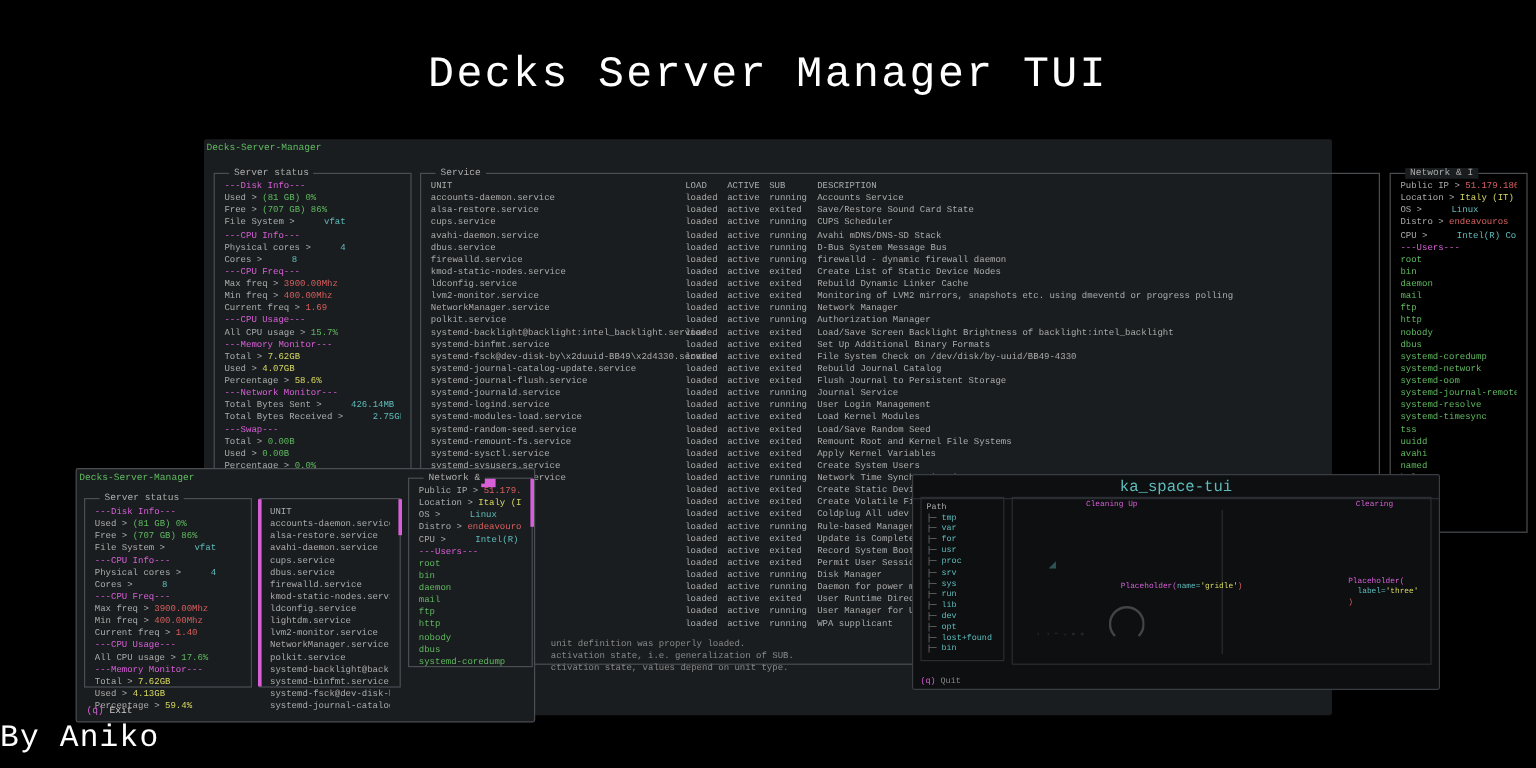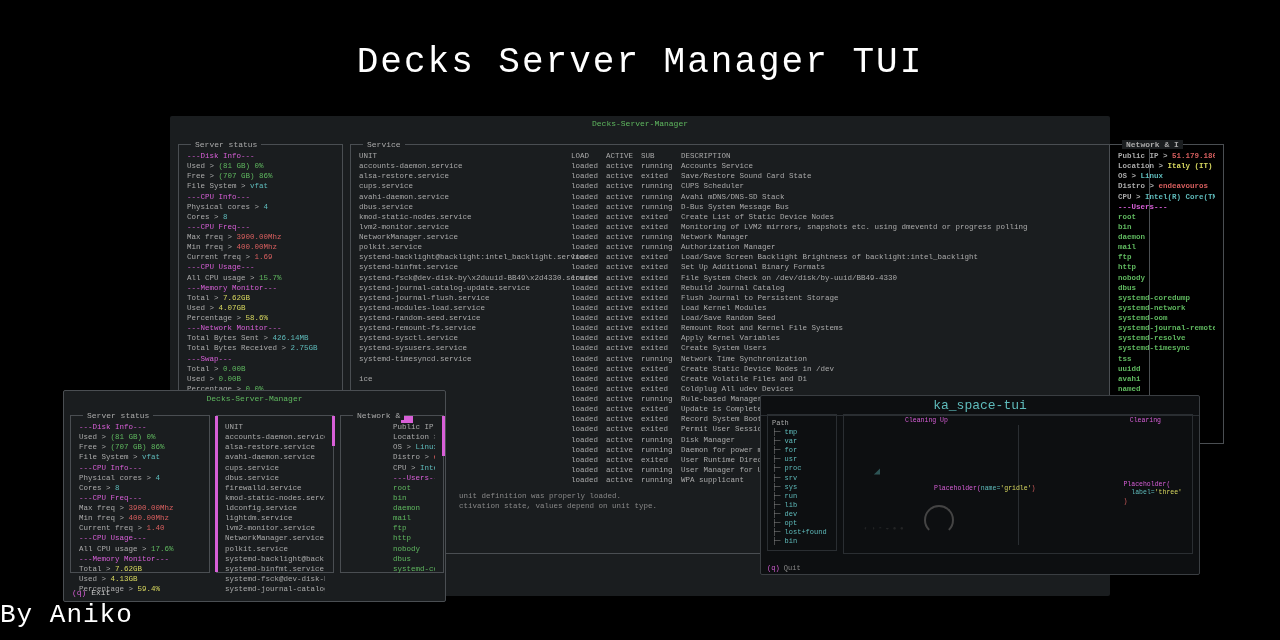--- a/index.html
+++ b/index.html
@@ -5,40 +5,40 @@
 * { margin:0; padding:0; box-sizing:border-box; }
 body { background:#000; width:1280px; height:640px; font-family:'Courier New',monospace; font-size:7.5px; color:#ccc; position:relative; overflow:hidden; }
 .title { font-family:Menlo,Monaco,'Courier New',monospace; font-weight:400; letter-spacing:2px; color:#fff; text-align:center; font-size:36px; padding-top:42px; }
 .byline { position:absolute; bottom:10px; left:0; right:0; font-family:Menlo,Monaco,'Courier New',monospace; color:#fff; font-size:26px; letter-spacing:1px; }
 
 .term { position:absolute; background:#1a1d1f; border-radius:2px; }
 .term-main { top:116px; left:170px; width:940px; height:480px; }
 .term-small { top:390px; left:63px; width:383px; height:212px; border:1px solid #4a4e52; }
 .term-editor { top:395px; left:760px; width:440px; height:180px; border:1px solid #3a3e42; background:#0d0f11; }
 
-.hdr { color:#5fb85f; text-align:center; padding:3px 2px; font-size:8px; }
+.hdr { color:#5fb85f; padding:3px 2px; font-size:8px; }
 
 .panel { border:1px solid #4a4e52; position:absolute; }
 .panel-title { position:absolute; top:-5px; left:12px; background:#1a1d1f; padding:0 4px; color:#aaa; font-size:8px; }
 .panel-body { padding:6px 8px; line-height:1.35; font-size:7.5px; }
 
 
 .p-status { top:28px; left:8px; width:165px; height:300px; }
 .p-service { top:28px; left:180px; width:800px; height:410px; }
-.p-net { top:28px; left:939px; width:115px; height:300px;font-weight:bold; }
+.p-net { top:28px; left:988px; width:115px; height:300px; }
 
 
 .ps-status { top:24px; left:6px; width:140px; height:158px; }
 .ps-service { top:24px; left:152px; width:118px; height:158px; }
-.ps-net { top:24px; left:276px; width:104px; height:158px;padding-left:44px; }
+.ps-net { top:7px; left:276px; width:104px; height:158px; }
 
 
 .c-mag { color:#d85fd8; }
 .c-grn { color:#5fb85f; }
-.c-cyn { color:#5fbcbc; }
+.c-cyn { color:#5fbcbc;margin-left:20px; }
 .c-yel { color:#d8d85f; }
 .c-red { color:#d85f5f; }
 .c-dim { color:#888; }
 .c-lbl { color:#aaa; }
 .c-wht { color:#aaa; }
 .hlbar { background:#d85fd8; display:inline-block; width:4px; height:8px; vertical-align:middle; }
 
 .row { white-space:nowrap; overflow:hidden; }
 .svc-tbl .row span { display:inline-block; }
 .svc-unit { width:212px; }
@@ -106,49 +106,54 @@
 
   <div class="panel p-service">
     <div class="panel-title">Service</div>
     <div class="panel-body svc-tbl" id="svc-body">
         <div class="row c-wht"><span class="svc-unit">UNIT</span><span class="svc-load">LOAD</span><span class="svc-active">ACTIVE</span><span class="svc-sub">SUB</span><span class="svc-desc">DESCRIPTION</span></div>
         <div class="row c-wht"><span class="svc-unit">accounts-daemon.service</span><span class="svc-load">loaded</span><span class="svc-active">active</span><span class="svc-sub">running</span><span class="svc-desc">Accounts Service</span></div>
         <div class="row c-wht"><span class="svc-unit">alsa-restore.service</span><span class="svc-load">loaded</span><span class="svc-active">active</span><span class="svc-sub">exited</span><span class="svc-desc">Save/Restore Sound Card State</span></div>
         <div class="row c-wht"><span class="svc-unit">cups.service</span><span class="svc-load">loaded</span><span class="svc-active">active</span><span class="svc-sub">running</span><span class="svc-desc">CUPS Scheduler</span></div>
         <div class="row c-wht"><span class="svc-unit">avahi-daemon.service</span><span class="svc-load">loaded</span><span class="svc-active">active</span><span class="svc-sub">running</span><span class="svc-desc">Avahi mDNS/DNS-SD Stack</span></div>
         <div class="row c-wht"><span class="svc-unit">dbus.service</span><span class="svc-load">loaded</span><span class="svc-active">active</span><span class="svc-sub">running</span><span class="svc-desc">D-Bus System Message Bus</span></div>
+        <div class="row c-wht"><span class="svc-unit">firewalld.service</span><span class="svc-load">loaded</span><span class="svc-active">active</span><span class="svc-sub">running</span><span class="svc-desc">firewalld - dynamic firewall daemon</span></div>
         <div class="row c-wht"><span class="svc-unit">kmod-static-nodes.service</span><span class="svc-load">loaded</span><span class="svc-active">active</span><span class="svc-sub">exited</span><span class="svc-desc">Create List of Static Device Nodes</span></div>
+        <div class="row c-wht"><span class="svc-unit">ldconfig.service</span><span class="svc-load">loaded</span><span class="svc-active">active</span><span class="svc-sub">exited</span><span class="svc-desc">Rebuild Dynamic Linker Cache</span></div>
         <div class="row c-wht"><span class="svc-unit">lvm2-monitor.service</span><span class="svc-load">loaded</span><span class="svc-active">active</span><span class="svc-sub">exited</span><span class="svc-desc">Monitoring of LVM2 mirrors, snapshots etc. using dmeventd or progress polling</span></div>
         <div class="row c-wht"><span class="svc-unit">NetworkManager.service</span><span class="svc-load">loaded</span><span class="svc-active">active</span><span class="svc-sub">running</span><span class="svc-desc">Network Manager</span></div>
         <div class="row c-wht"><span class="svc-unit">polkit.service</span><span class="svc-load">loaded</span><span class="svc-active">active</span><span class="svc-sub">running</span><span class="svc-desc">Authorization Manager</span></div>
         <div class="row c-wht"><span class="svc-unit">systemd-backlight@backlight:intel_backlight.service</span><span class="svc-load">loaded</span><span class="svc-active">active</span><span class="svc-sub">exited</span><span class="svc-desc">Load/Save Screen Backlight Brightness of backlight:intel_backlight</span></div>
         <div class="row c-wht"><span class="svc-unit">systemd-binfmt.service</span><span class="svc-load">loaded</span><span class="svc-active">active</span><span class="svc-sub">exited</span><span class="svc-desc">Set Up Additional Binary Formats</span></div>
         <div class="row c-wht"><span class="svc-unit">systemd-fsck@dev-disk-by\x2duuid-BB49\x2d4330.service</span><span class="svc-load">loaded</span><span class="svc-active">active</span><span class="svc-sub">exited</span><span class="svc-desc">File System Check on /dev/disk/by-uuid/BB49-4330</span></div>
         <div class="row c-wht"><span class="svc-unit">systemd-journal-catalog-update.service</span><span class="svc-load">loaded</span><span class="svc-active">active</span><span class="svc-sub">exited</span><span class="svc-desc">Rebuild Journal Catalog</span></div>
         <div class="row c-wht"><span class="svc-unit">systemd-journal-flush.service</span><span class="svc-load">loaded</span><span class="svc-active">active</span><span class="svc-sub">exited</span><span class="svc-desc">Flush Journal to Persistent Storage</span></div>
+        <div class="row c-wht"><span class="svc-unit">systemd-journald.service</span><span class="svc-load">loaded</span><span class="svc-active">active</span><span class="svc-sub">running</span><span class="svc-desc">Journal Service</span></div>
+        <div class="row c-wht"><span class="svc-unit">systemd-logind.service</span><span class="svc-load">loaded</span><span class="svc-active">active</span><span class="svc-sub">running</span><span class="svc-desc">User Login Management</span></div>
         <div class="row c-wht"><span class="svc-unit">systemd-modules-load.service</span><span class="svc-load">loaded</span><span class="svc-active">active</span><span class="svc-sub">exited</span><span class="svc-desc">Load Kernel Modules</span></div>
         <div class="row c-wht"><span class="svc-unit">systemd-random-seed.service</span><span class="svc-load">loaded</span><span class="svc-active">active</span><span class="svc-sub">exited</span><span class="svc-desc">Load/Save Random Seed</span></div>
         <div class="row c-wht"><span class="svc-unit">systemd-remount-fs.service</span><span class="svc-load">loaded</span><span class="svc-active">active</span><span class="svc-sub">exited</span><span class="svc-desc">Remount Root and Kernel File Systems</span></div>
         <div class="row c-wht"><span class="svc-unit">systemd-sysctl.service</span><span class="svc-load">loaded</span><span class="svc-active">active</span><span class="svc-sub">exited</span><span class="svc-desc">Apply Kernel Variables</span></div>
         <div class="row c-wht"><span class="svc-unit">systemd-sysusers.service</span><span class="svc-load">loaded</span><span class="svc-active">active</span><span class="svc-sub">exited</span><span class="svc-desc">Create System Users</span></div>
         <div class="row c-wht"><span class="svc-unit">systemd-timesyncd.service</span><span class="svc-load">loaded</span><span class="svc-active">active</span><span class="svc-sub">running</span><span class="svc-desc">Network Time Synchronization</span></div>
         <div class="row c-wht"><span class="svc-unit"></span><span class="svc-load">loaded</span><span class="svc-active">active</span><span class="svc-sub">exited</span><span class="svc-desc">Create Static Device Nodes in /dev</span></div>
         <div class="row c-wht"><span class="svc-unit">                             ice</span><span class="svc-load">loaded</span><span class="svc-active">active</span><span class="svc-sub">exited</span><span class="svc-desc">Create Volatile Files and Di</span></div>
         <div class="row c-wht"><span class="svc-unit"></span><span class="svc-load">loaded</span><span class="svc-active">active</span><span class="svc-sub">exited</span><span class="svc-desc">Coldplug All udev Devices</span></div>
         <div class="row c-wht"><span class="svc-unit"></span><span class="svc-load">loaded</span><span class="svc-active">active</span><span class="svc-sub">running</span><span class="svc-desc">Rule-based Manager for Devic</span></div>
         <div class="row c-wht"><span class="svc-unit">                             ice</span><span class="svc-load">loaded</span><span class="svc-active">active</span><span class="svc-sub">exited</span><span class="svc-desc">Update is Completed</span></div>
         <div class="row c-wht"><span class="svc-unit"></span><span class="svc-load">loaded</span><span class="svc-active">active</span><span class="svc-sub">exited</span><span class="svc-desc">Record System Boot/Shutdown</span></div>
         <div class="row c-wht"><span class="svc-unit"></span><span class="svc-load">loaded</span><span class="svc-active">active</span><span class="svc-sub">exited</span><span class="svc-desc">Permit User Sessions</span></div>
         <div class="row c-wht"><span class="svc-unit"></span><span class="svc-load">loaded</span><span class="svc-active">active</span><span class="svc-sub">running</span><span class="svc-desc">Disk Manager</span></div>
         <div class="row c-wht"><span class="svc-unit"></span><span class="svc-load">loaded</span><span class="svc-active">active</span><span class="svc-sub">running</span><span class="svc-desc">Daemon for power management</span></div>
         <div class="row c-wht"><span class="svc-unit">                             ce</span><span class="svc-load">loaded</span><span class="svc-active">active</span><span class="svc-sub">exited</span><span class="svc-desc">User Runtime Directory /run/</span></div>
         <div class="row c-wht"><span class="svc-unit"></span><span class="svc-load">loaded</span><span class="svc-active">active</span><span class="svc-sub">running</span><span class="svc-desc">User Manager for UID 1000</span></div>
         <div class="row c-wht"><span class="svc-unit"></span><span class="svc-load">loaded</span><span class="svc-active">active</span><span class="svc-sub">running</span><span class="svc-desc">WPA supplicant</span></div>
         <div style="height:6px"></div>
         <div class="row c-dim" style="padding-left:100px"> unit definition was properly loaded.</div>
+        <div class="row c-dim" style="padding-left:100px"> activation state, i.e. generalization of SUB.</div>
         <div class="row c-dim" style="padding-left:100px"> ctivation state, values depend on unit type.</div>
       </div>
   </div>
 
   <div class="panel p-net">
     <div class="panel-title">Network &amp; I</div>
     <div class="panel-body" id="net-body">
         <div class="row"><span class="c-lbl">Public IP &gt;</span> <span class="c-red">51.179.186.164</span></div>
         <div class="row"><span class="c-lbl">Location &gt;</span> <span class="c-yel">Italy (IT)</span></div>
         <div class="row"><span class="c-lbl">OS &gt;</span> <span class="c-cyn">Linux</span></div>

